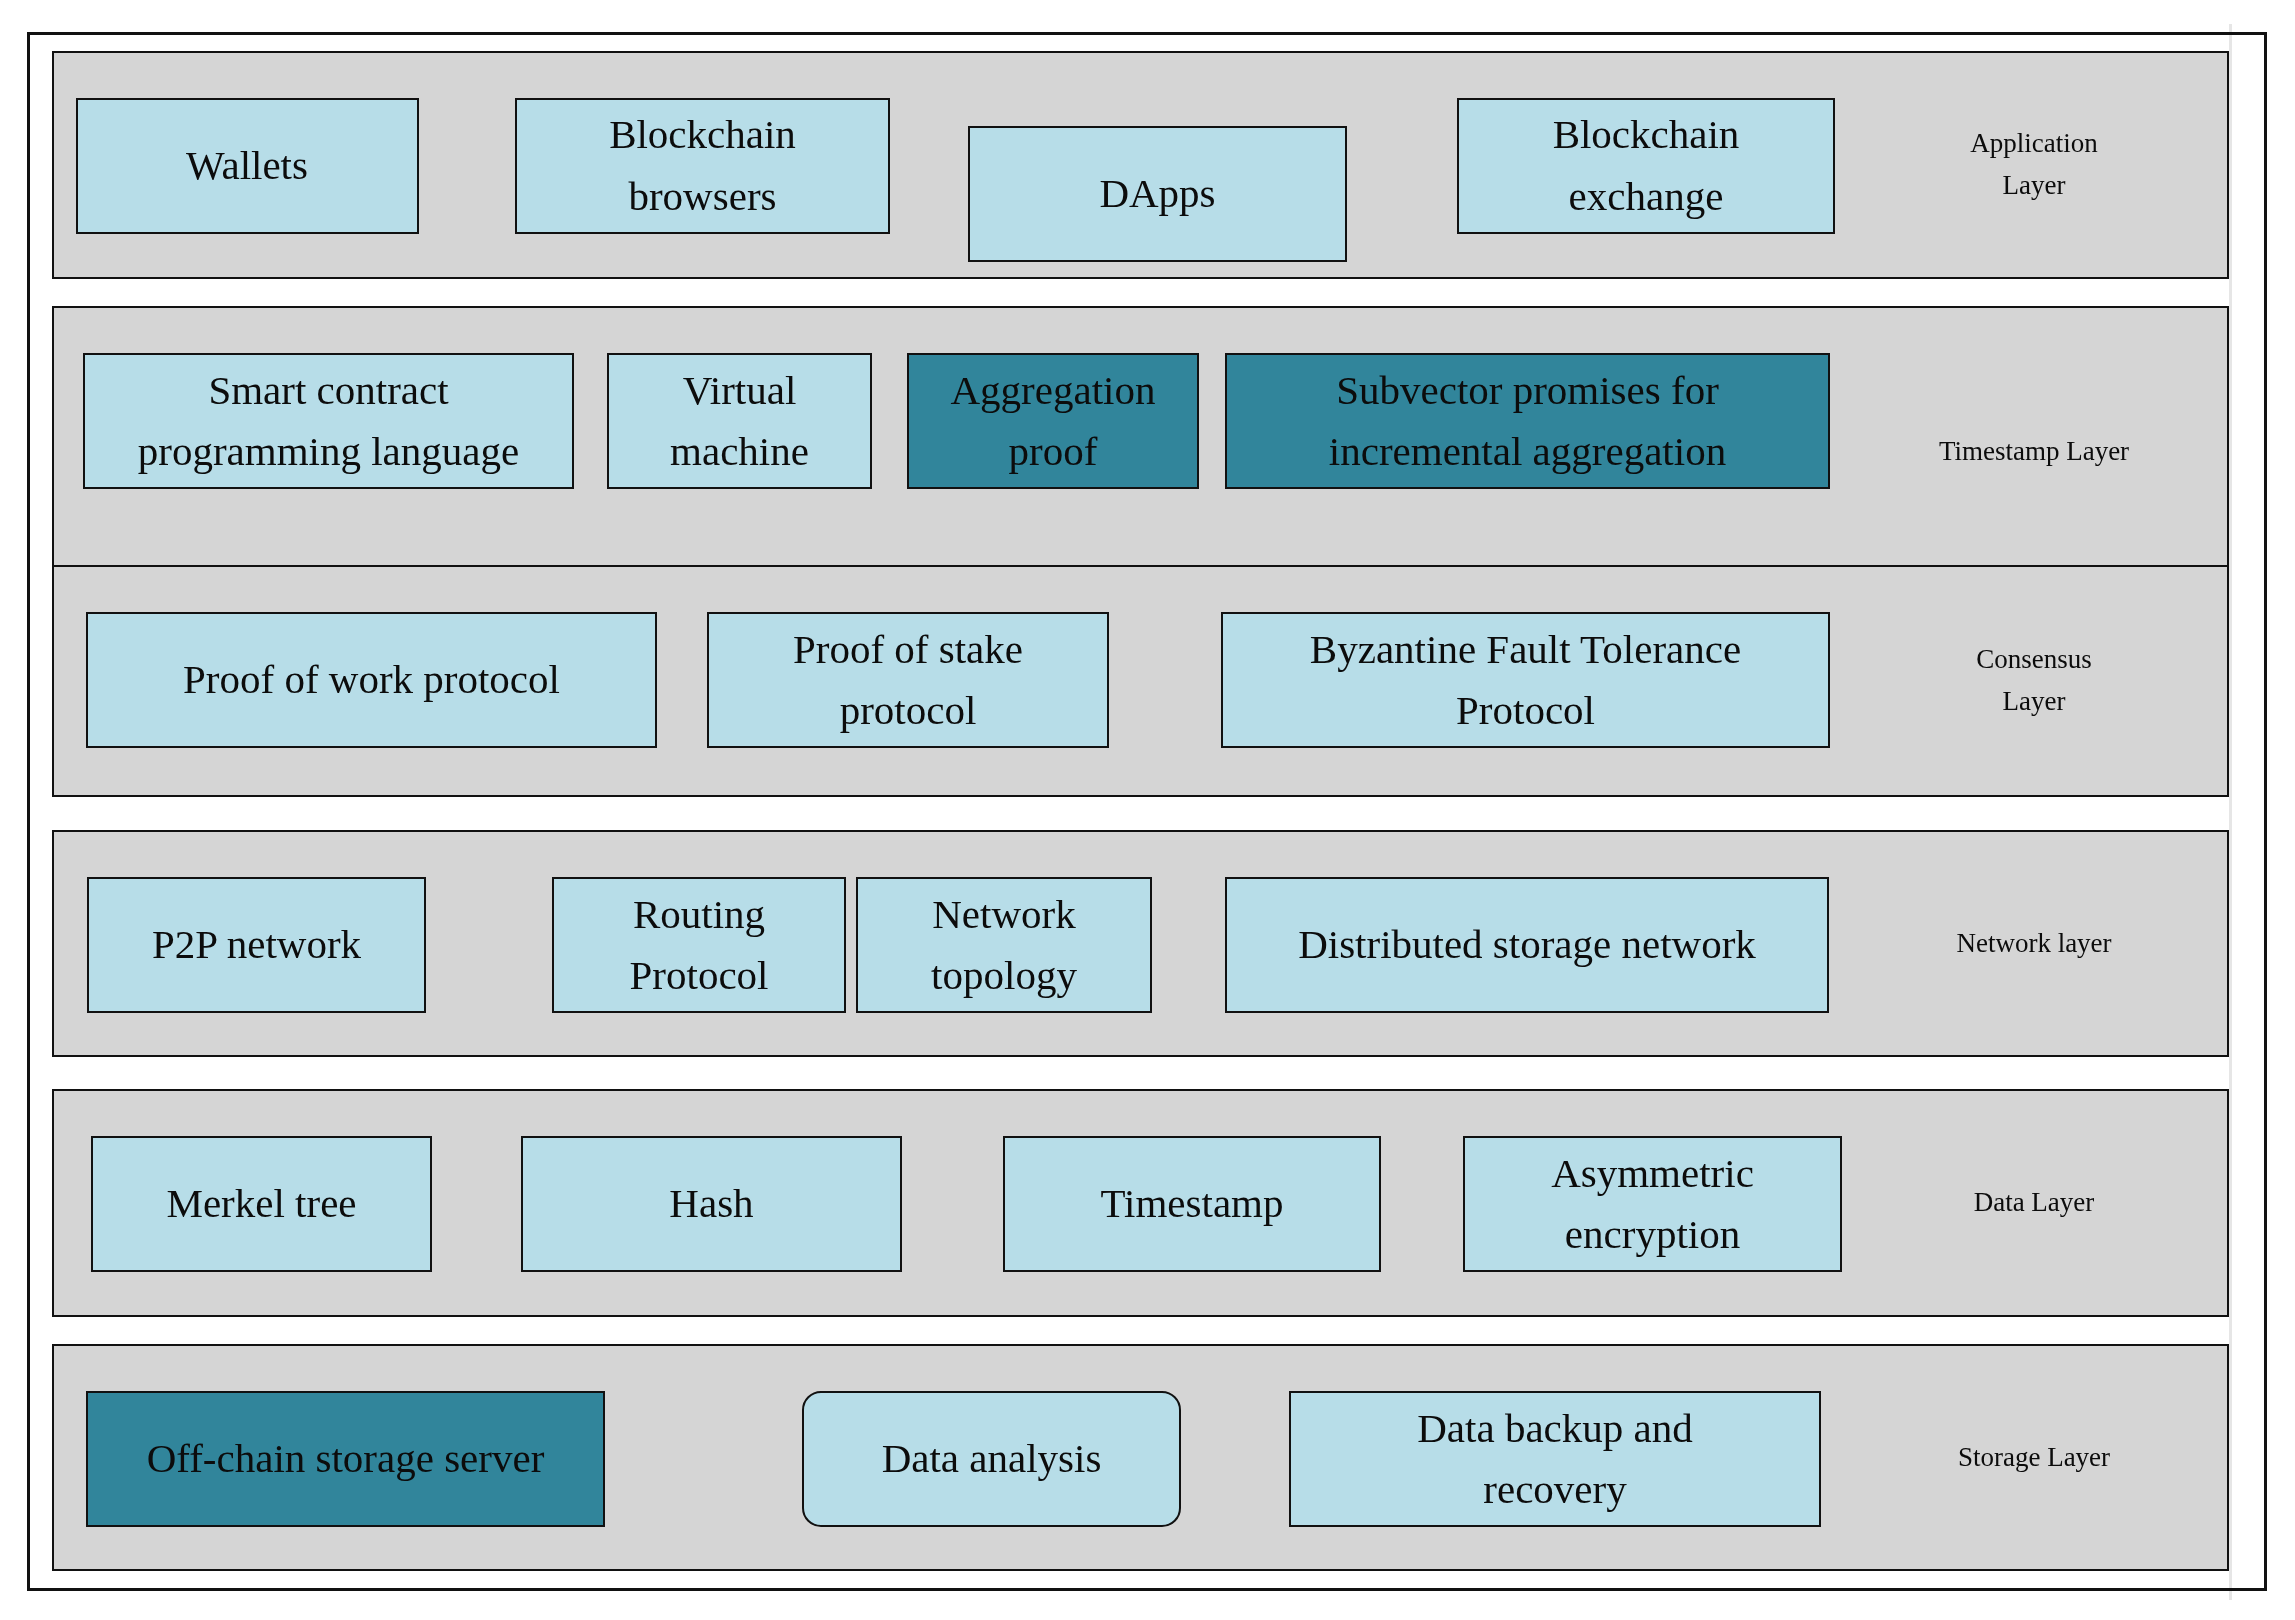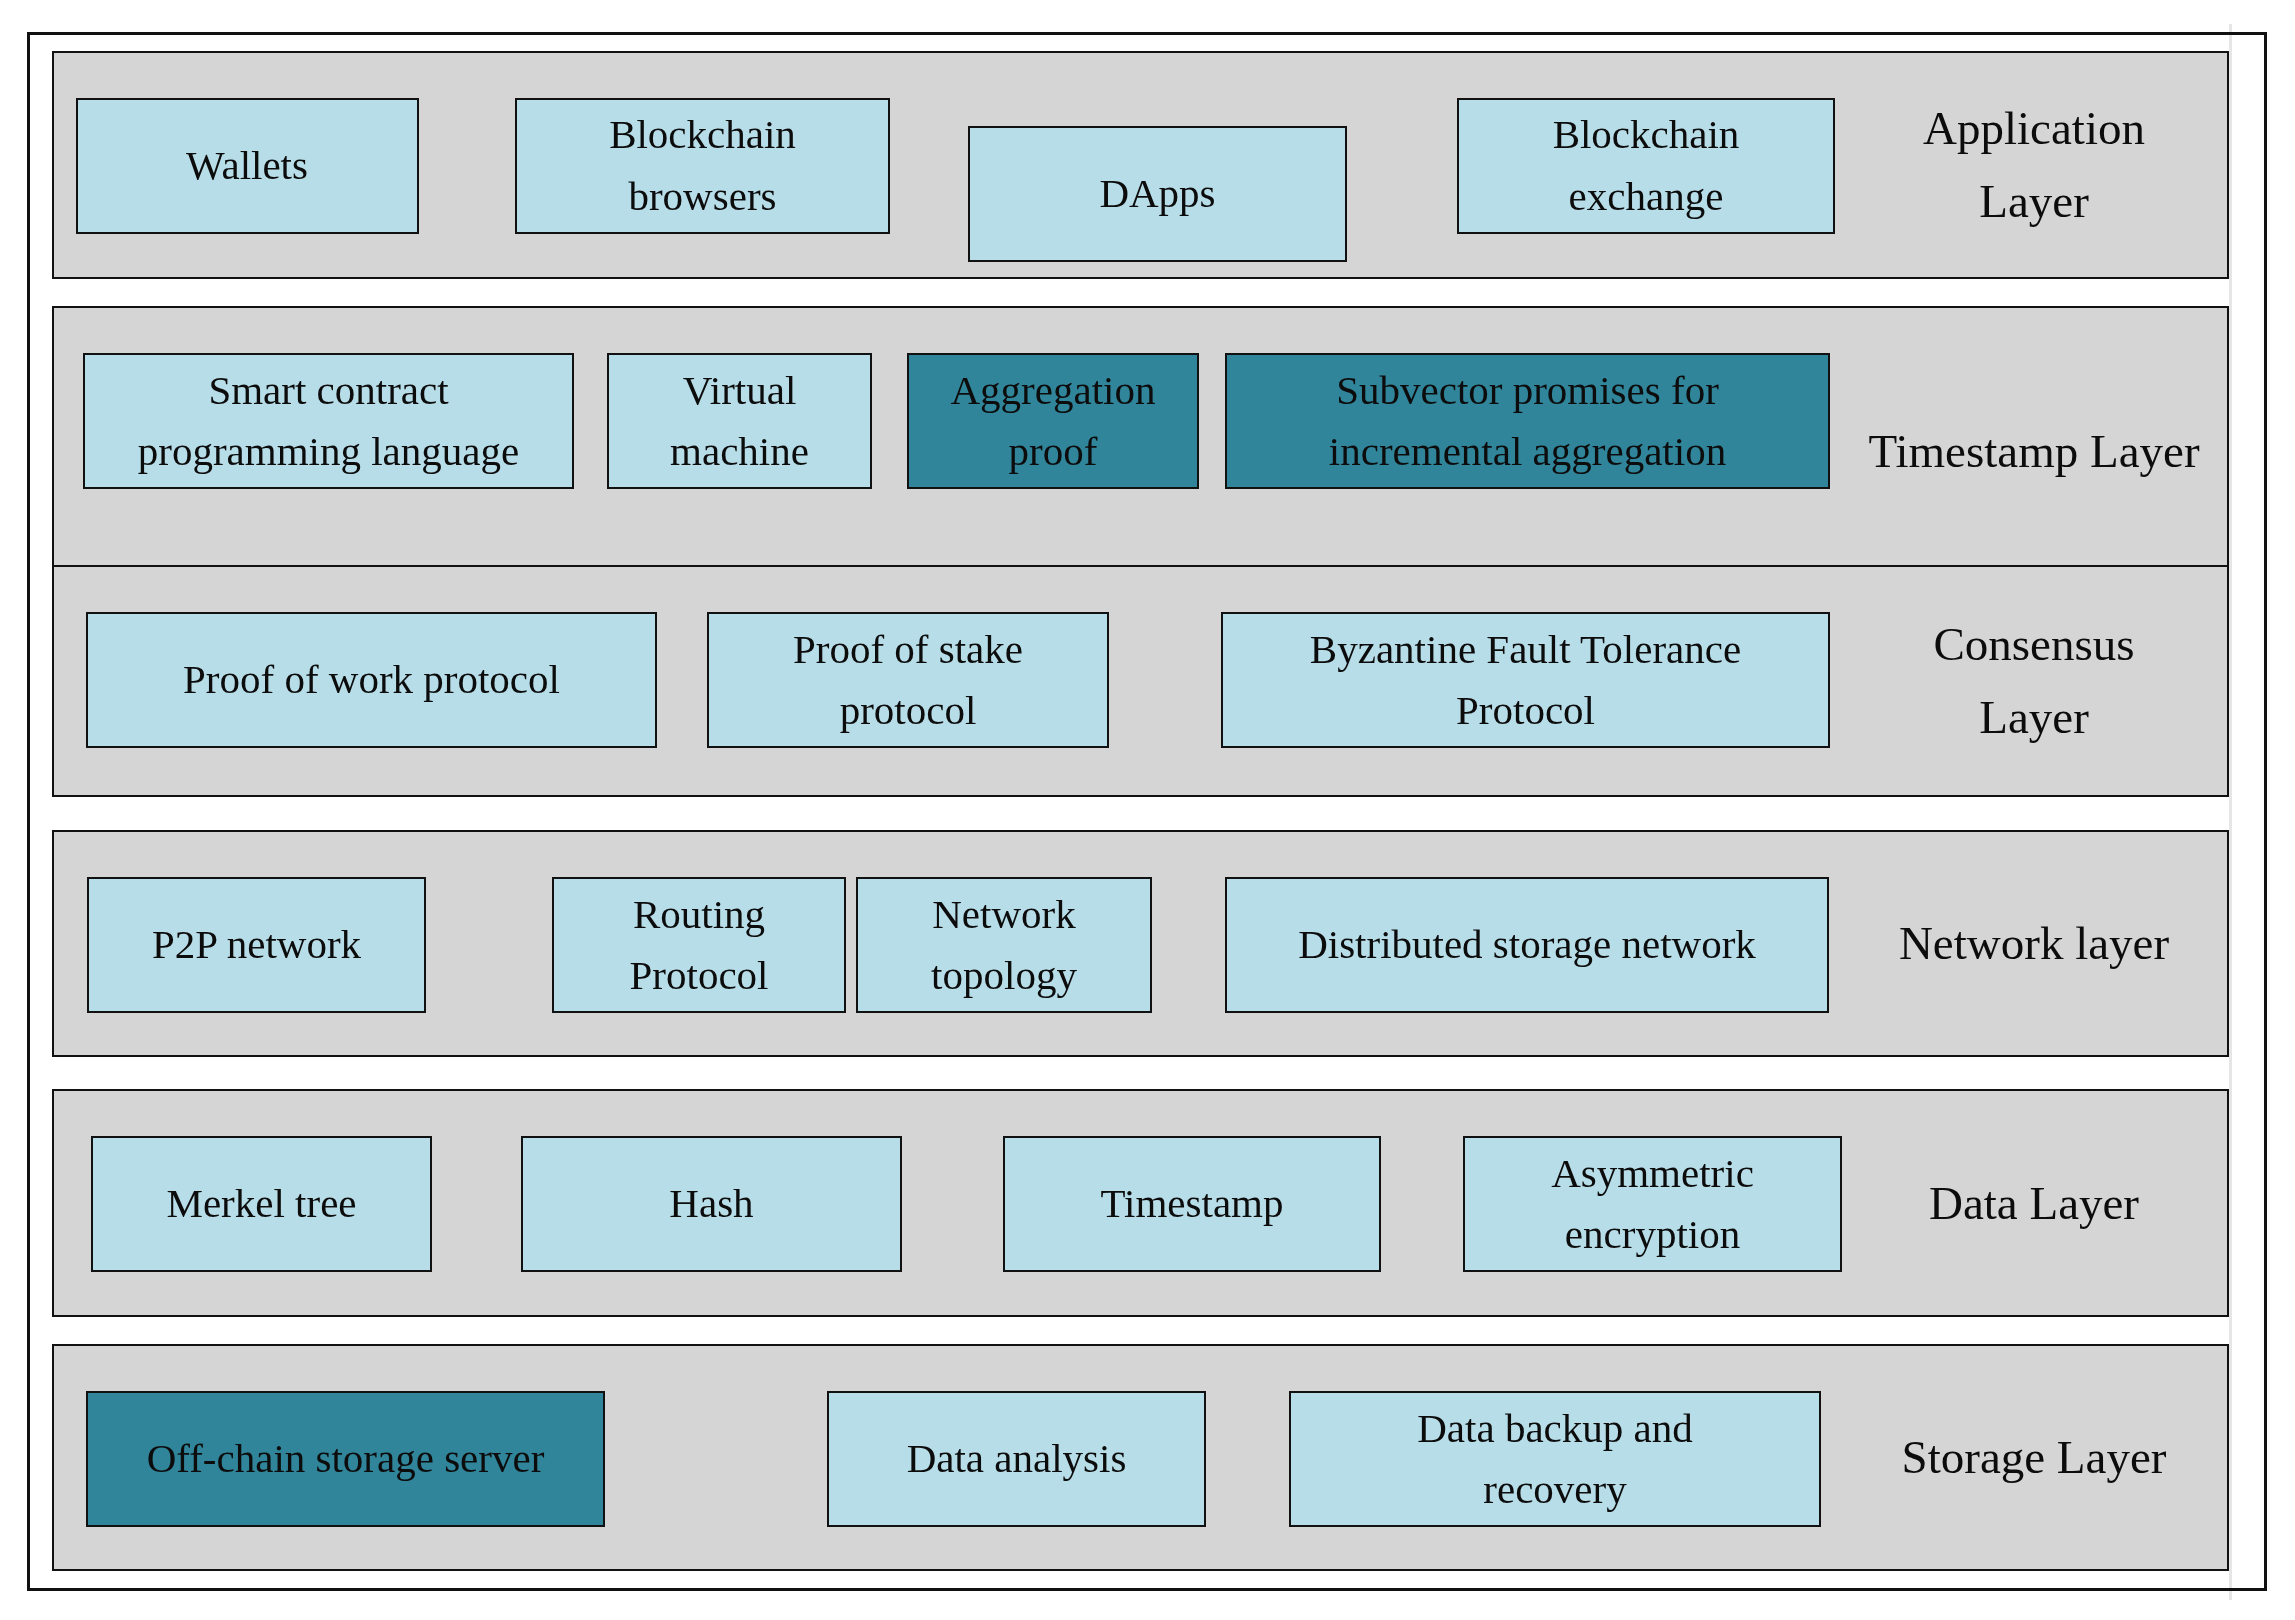--- a/index.html
+++ b/index.html
@@ -68,21 +68,21 @@
   .layer-label {
     position: absolute;
     left: 1791px;
     width: 378px;
     top: 0;
     bottom: 0;
     display: flex;
     align-items: center;
     justify-content: center;
     text-align: center;
-    font-size: 47px;
+    font-size: 27px;
     line-height: 1.55;
     white-space: pre-line;
   }
 </style>
 </head>
 <body>
 
 <div class="canvas">
 
   <div class="gutter-line"></div>
@@ -136,21 +136,21 @@
       <div class="box" style="left:37px;  width:341px;">Merkel tree</div>
       <div class="box" style="left:467px; width:381px;">Hash</div>
       <div class="box" style="left:949px;width:378px;">Timestamp</div>
       <div class="box" style="left:1409px;width:379px;">Asymmetric
 encryption</div>
       <div class="layer-label">Data Layer</div>
     </section>
 
     <section class="band" style="top:1309px; height:227px;">
       <div class="box dark" style="left:32px;  width:519px;">Off-chain storage server</div>
-      <div class="box" style="left:773px; width:379px;">Data analysis</div>
+      <div class="box" style="left:748px; width:379px;border-radius:19px;">Data analysis</div>
       <div class="box" style="left:1235px;width:532px;">Data backup and
 recovery</div>
       <div class="layer-label">Storage Layer</div>
     </section>
 
   </div>
 </div>
 
 
 </body></html>

